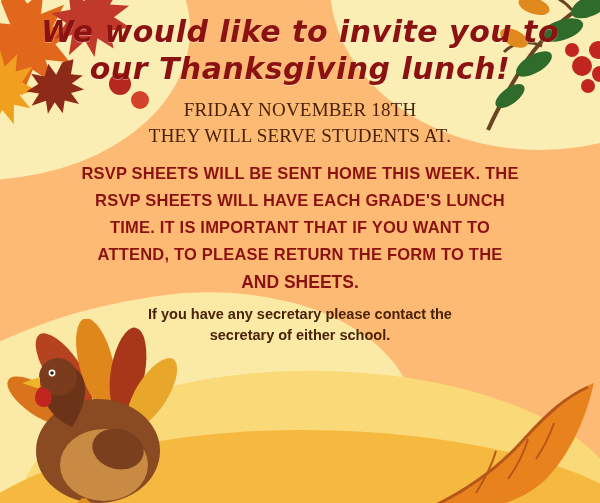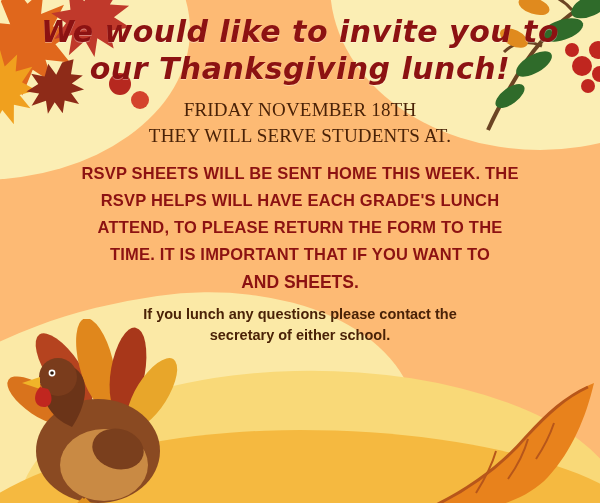--- a/index.html
+++ b/index.html
@@ -266,28 +266,28 @@
 
     <div class="headline">We would like to invite you to our Thanksgiving lunch!</div>
 
     <div class="block-serif">
       <span class="line">FRIDAY NOVEMBER 18TH</span>
       <span class="line">THEY WILL SERVE STUDENTS AT.</span>
     </div>
 
     <div class="block-bold">
       <span class="line">RSVP SHEETS WILL BE SENT HOME THIS WEEK. THE</span>
-      <span class="line">RSVP HELPS WILL HAVE EACH GRADE'S LUNCH</span>
+      <span class="line">RSVP SHEETS WILL HAVE EACH GRADE'S LUNCH</span>
+      <span class="line">TIME.  IT IS IMPORTANT THAT IF YOU WANT TO</span>
       <span class="line">ATTEND, TO PLEASE RETURN THE FORM TO THE</span>
-      <span class="line">TIME.  IT IS IMPORTANT THAT IF YOU WANT TO</span>
     </div>
 
     <div class="block-bold-2">
       <span class="line">AND SHEETS.</span>
     </div>
 
     <div class="block-footer">
-      <span class="line">If you lunch any questions please contact the</span>
+      <span class="line">If you have any secretary please contact the</span>
       <span class="line">secretary of either school.</span>
     </div>
 
   </div>
 </div>
 
 </body></html>

